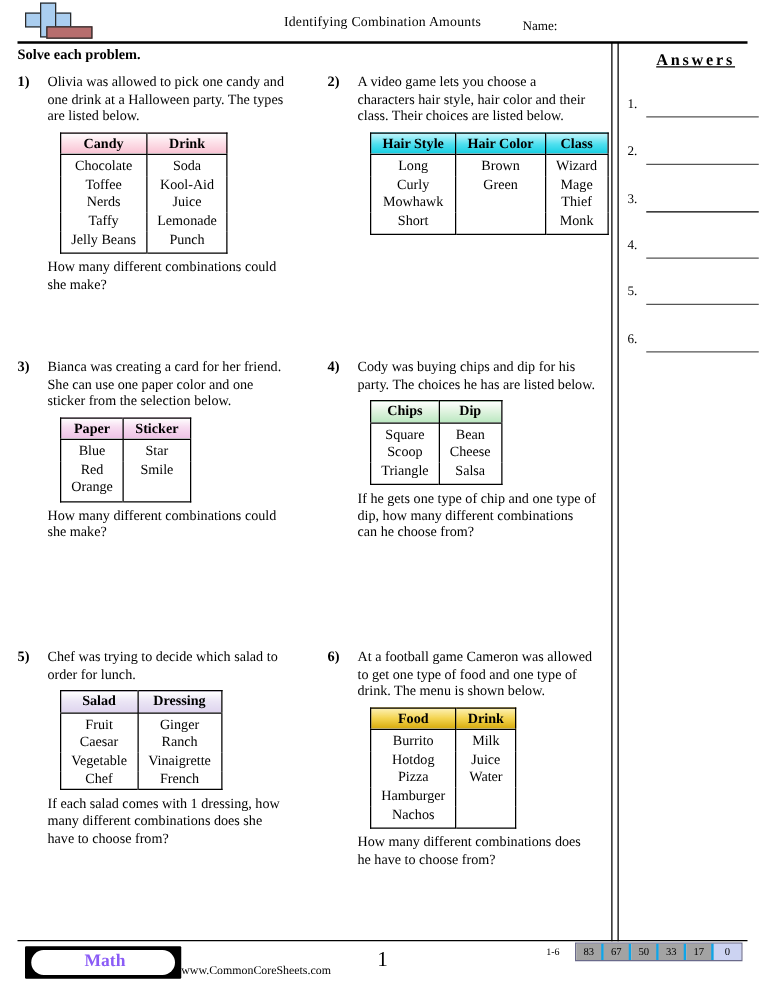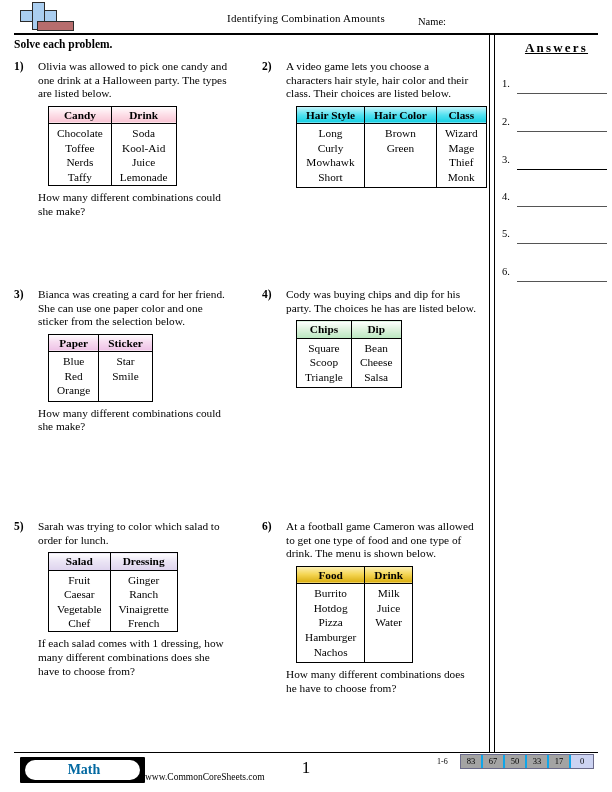--- a/index.html
+++ b/index.html
@@ -228,21 +228,21 @@
     background: #fff;
     border-radius: 11px;
   }
   #math-label {
     position: absolute;
     left: 0; top: 2px;
     width: 118px;
     text-align: center;
     font-size: 14px;
     font-weight: bold;
-    color: #0369a1;
+    color: #8b5cf6;
   }
   #site-url {
     position: absolute;
     left: 145px; top: 772px;
     font-size: 9.5px;
   }
   #page-number {
     position: absolute;
     left: 0; top: 758px;
     width: 612px;
@@ -312,20 +312,24 @@
               <td>Kool-Aid</td>
             </tr>
             <tr>
               <td>Nerds</td>
               <td>Juice</td>
             </tr>
             <tr>
               <td>Taffy</td>
               <td>Lemonade</td>
             </tr>
+            <tr class=" last-body">
+              <td>Jelly Beans</td>
+              <td>Punch</td>
+            </tr>
           </tbody>
         </table>
         <div class="prob-text q">How many different combinations could she make?</div>
       </div>
     </div>
     <div class="prob col-right prob-row1">
       <div class="prob-num">2)</div>
       <div class="prob-body">
         <div class="prob-text">A video game lets you choose a characters hair style, hair color and their class. Their choices are listed below.</div>
         <table class="choices">
@@ -409,26 +413,27 @@
             <tr>
               <td>Scoop</td>
               <td>Cheese</td>
             </tr>
             <tr class=" last-body">
               <td>Triangle</td>
               <td>Salsa</td>
             </tr>
           </tbody>
         </table>
+        <div class="prob-text q">If he gets one type of chip and one type of dip, how many different combinations can he choose from?</div>
       </div>
     </div>
     <div class="prob col-left prob-row3">
       <div class="prob-num">5)</div>
       <div class="prob-body">
-        <div class="prob-text">Sarah was trying to color which salad to order for lunch.</div>
+        <div class="prob-text">Chef was trying to decide which salad to order for lunch.</div>
         <table class="choices">
           <thead>
             <tr>
               <th class="hdr-lavender">Salad</th>
               <th class="hdr-lavender">Dressing</th>
             </tr>
           </thead>
           <tbody>
             <tr class="first-body">
               <td>Fruit</td>

